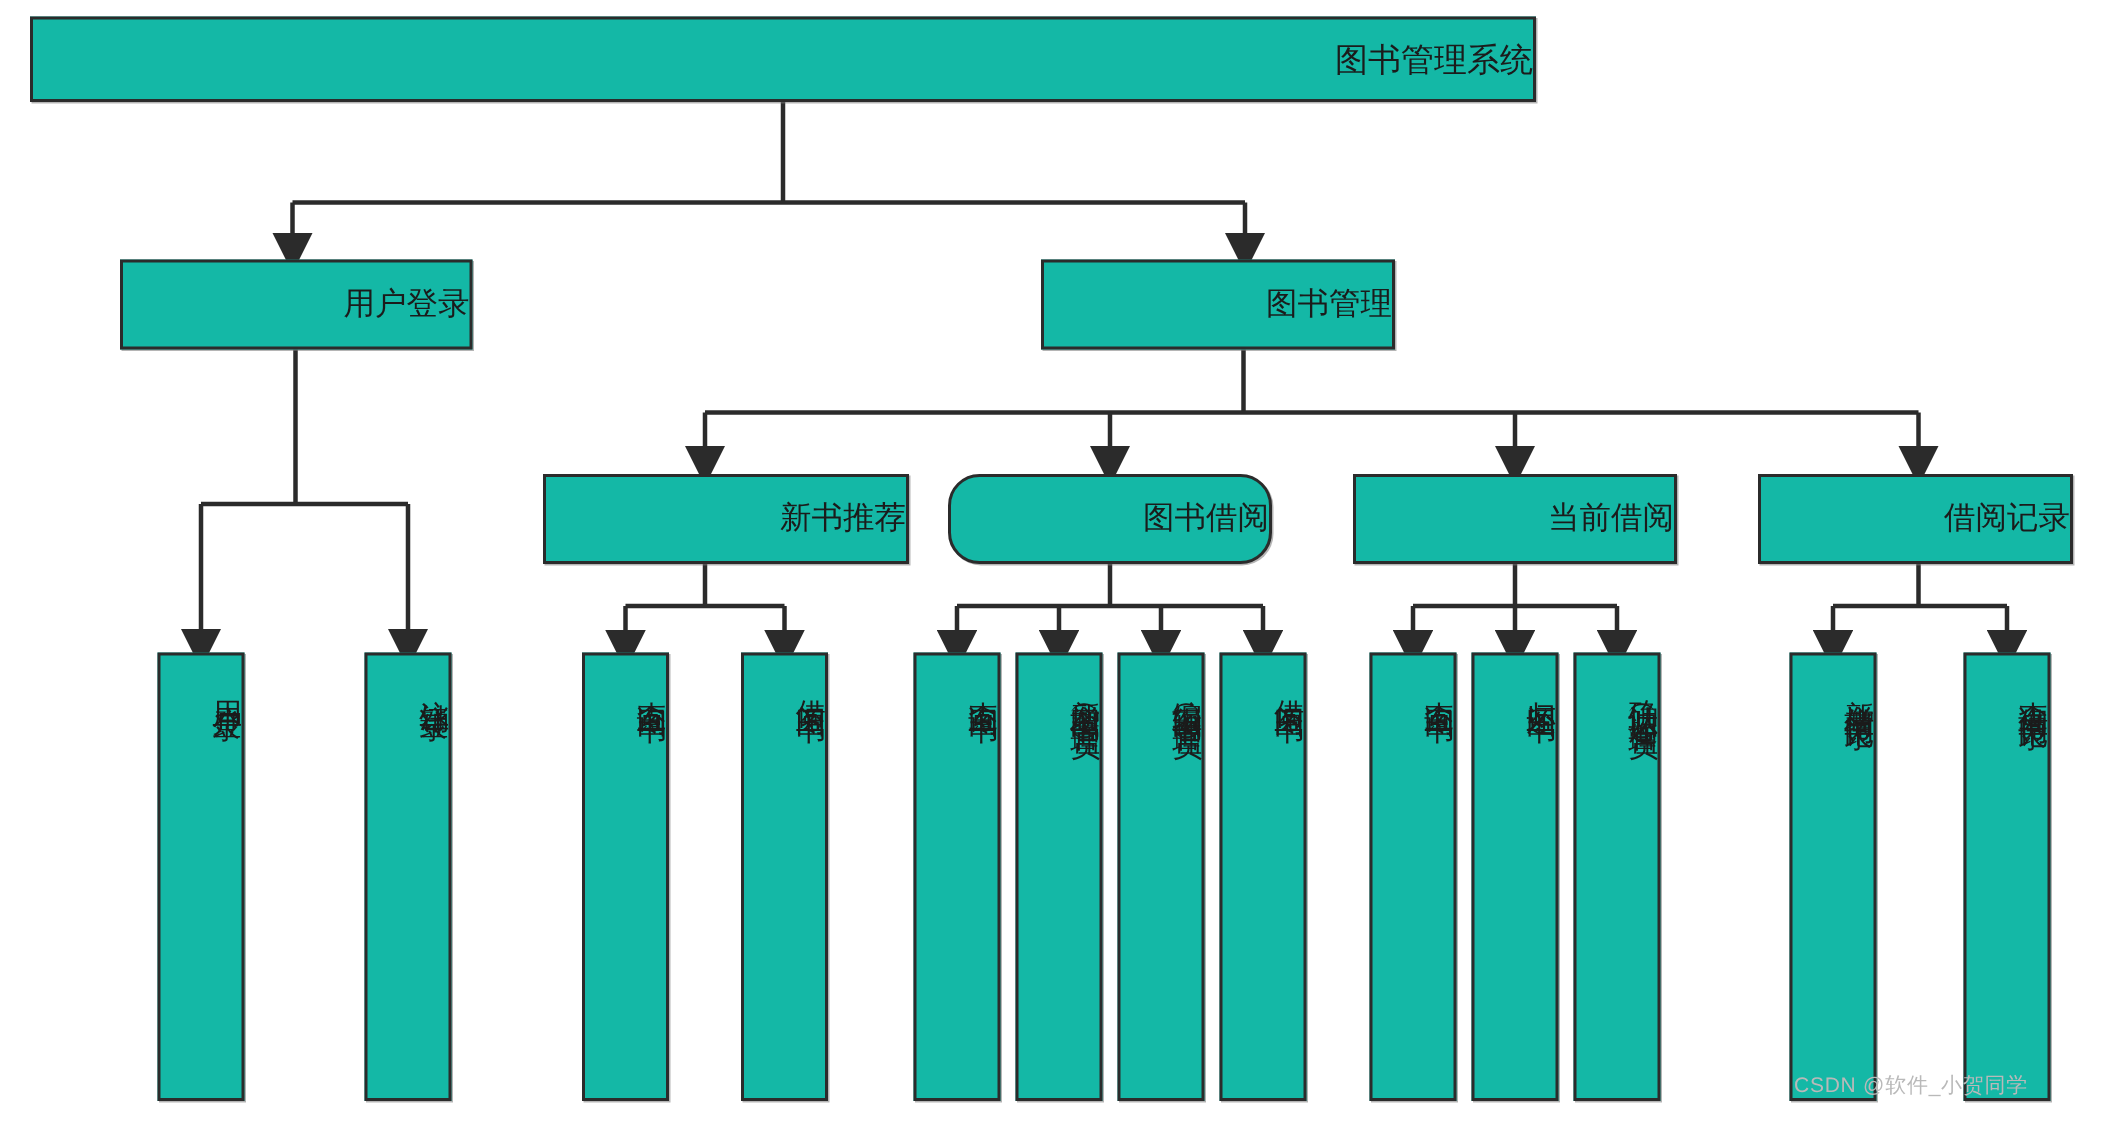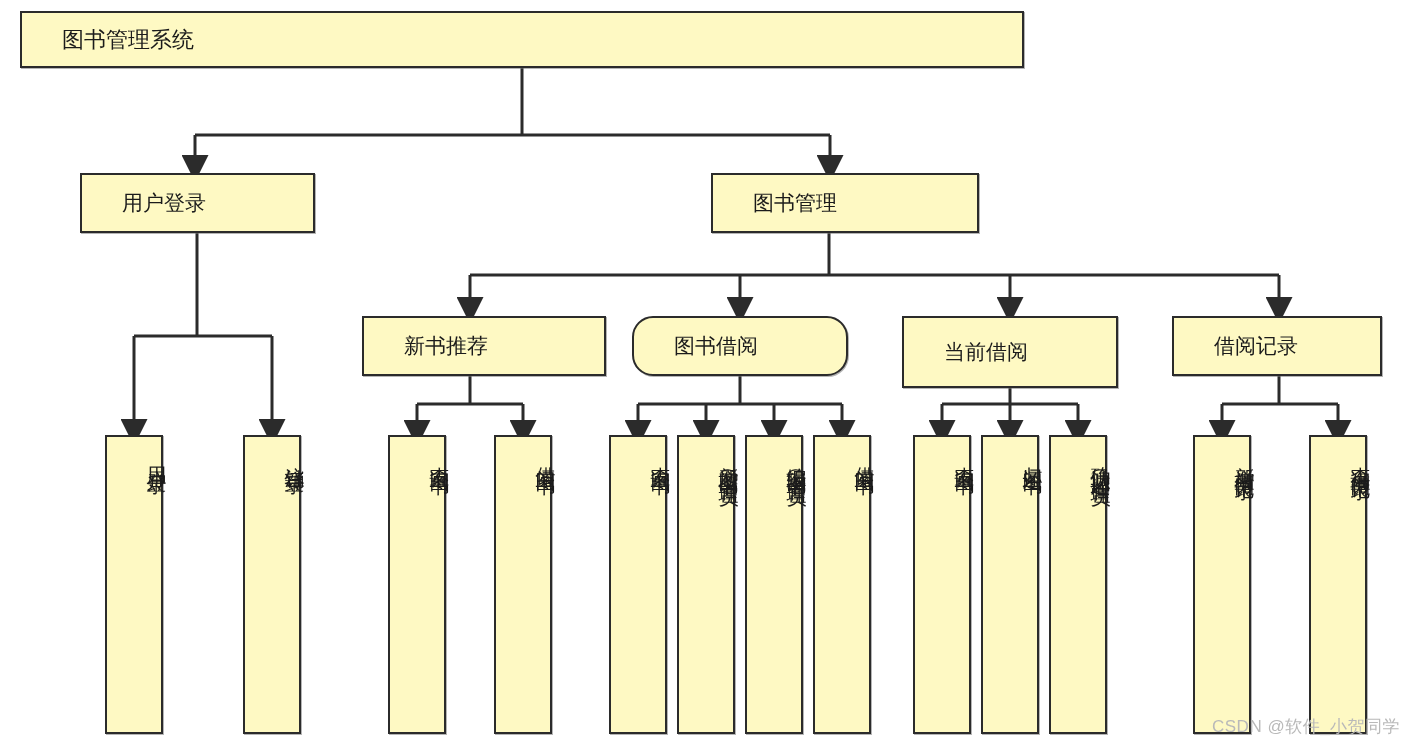--- a/index.html
+++ b/index.html
@@ -22,26 +22,25 @@
     left: 0;
     top: 0;
     width: 1405px;
     height: 747px;
     pointer-events: none;
   }
   .node {
     position: absolute;
     box-sizing: border-box;
     border: 2px solid #2b2b2b;
-    background: #fef9c3;
+    background: #14b8a6;
     display: flex;
     align-items: center;
-    justify-content: flex-start;
+    justify-content: flex-end;
     box-shadow: 1px 1px 0 rgba(120,120,120,0.55);
-    padding-left: 40px;
   }
   .node .label {
     color: #1b1b1b;
     line-height: 1.18;
     text-align: center;
     white-space: nowrap;
   }
   .node.horiz .label {
     font-size: 21px;
   }
@@ -57,26 +56,25 @@
     text-orientation: upright;
     font-size: 20px;
     letter-spacing: 3px;
     line-height: 1;
     text-align: left;
   }
   #watermark {
     position: absolute;
     left: 1196px;
     top: 715px;
-    font-size: 17px;
+    font-size: 14px;
     color: #b9b9b9;
     letter-spacing: 0.5px;
     white-space: nowrap;
     user-select: none;
-    padding-left: 16px;
   }
 </style>
 </head>
 <body>
 
 <div id="canvas">
 
   <svg id="wires" viewBox="0 0 1405 747">
     <defs>
       <marker id="arrow" markerWidth="9" markerHeight="9" refX="1" refY="4.5" orient="auto" markerUnits="strokeWidth">
@@ -127,31 +125,31 @@
     </g>
   </svg>
 
   <div class="node root horiz" style="left:20px; top:11px; width:1004px; height:57px;">
     <span class="label">图书管理系统</span>
   </div>
 
   <div class="node horiz" style="left:80px; top:173px; width:235px; height:60px;">
     <span class="label">用户登录</span>
   </div>
-  <div class="node horiz" style="left:711px; top:173px; width:268px; height:60px;">
+  <div class="node horiz" style="left:694px; top:173px; width:236px; height:60px;">
     <span class="label">图书管理</span>
   </div>
 
   <div class="node horiz" style="left:362px; top:316px; width:244px; height:60px;">
     <span class="label">新书推荐</span>
   </div>
   <div class="node horiz" style="left:632px; top:316px; width:216px; height:60px;border-radius:21px;">
     <span class="label">图书借阅</span>
   </div>
-  <div class="node horiz" style="left:902px; top:316px; width:216px; height:72px;">
+  <div class="node horiz" style="left:902px; top:316px; width:216px; height:60px;">
     <span class="label">当前借阅</span>
   </div>
   <div class="node horiz" style="left:1172px; top:316px; width:210px; height:60px;">
     <span class="label">借阅记录</span>
   </div>
 
   <div class="node vert" style="left:105px; top:435px; width:58px; height:299px;">
     <span class="label">用户登录</span>
   </div>
   <div class="node vert" style="left:243px; top:435px; width:58px; height:299px;">

